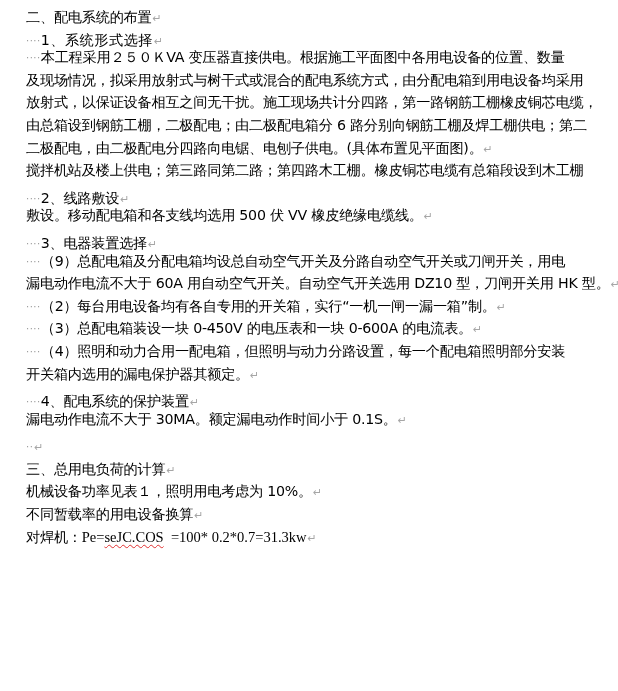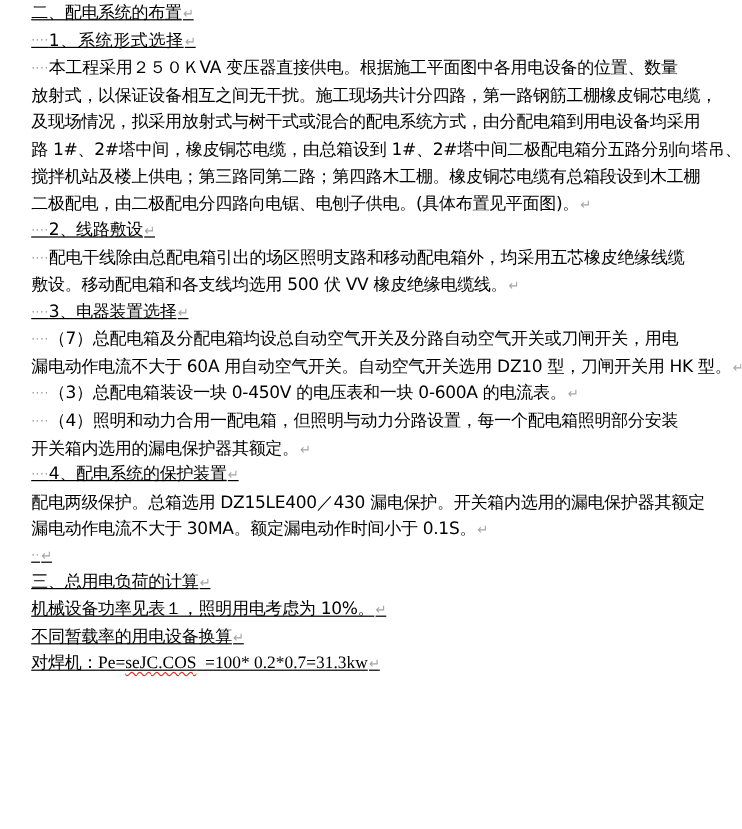--- a/index.html
+++ b/index.html
@@ -16,25 +16,24 @@
       color: #000000;
     }
     .page {
       position: absolute;
       left: 26px;
       top: 1px;
       width: 570px;
     }
     .line {
       height: 22.6px;
-      line-height: 20px;
+      line-height: 33px;
       font-size: 14.2px;
       white-space: nowrap;
       letter-spacing: -0.25px;
-      text-decoration: underline;
     }
     .para {
       display: block;
     }
     .para .ln {
       display: block;
       height: 22.6px;
       line-height: 22.6px;
       font-size: 14.2px;
       white-space: nowrap;
@@ -70,55 +69,56 @@
 
   <div class="line">
     <span>二、配电系统的布置</span><span class="ret">↵</span>
   </div>
 
   <div class="line">
     <span class="dots">····</span><span style="letter-spacing:0.5px">1、系统形式选择</span><span class="ret">↵</span>
   </div>
   <div class="para">
     <span class="ln"><span class="dots">····</span><span>本工程采用２５０ＫVA 变压器直接供电。根据施工平面图中各用电设备的位置、数量</span></span>
+    <span class="ln">及现场情况，拟采用放射式与树干式或混合的配电系统方式，由分配电箱到用电设备均采用</span>
     <span class="ln">放射式，以保证设备相互之间无干扰。施工现场共计分四路，第一路钢筋工棚橡皮铜芯电缆，</span>
-    <span class="ln">及现场情况，拟采用放射式与树干式或混合的配电系统方式，由分配电箱到用电设备均采用</span>
-    <span class="ln">路 1#、2#塔中间，橡皮铜芯电缆，由总箱设到 1#、2#塔中间二极配电箱分五路分别向塔吊、</span>
+    <span class="ln">由总箱设到钢筋工棚，二极配电；由二极配电箱分 6 路分别向钢筋工棚及焊工棚供电；第二</span>
+    <span class="ln"><span>二极配电，由二极配电分四路向电锯、电刨子供电。(具体布置见平面图)。</span><span class="ret">↵</span></span>
     <span class="ln">搅拌机站及楼上供电；第三路同第二路；第四路木工棚。橡皮铜芯电缆有总箱段设到木工棚</span>
-    <span class="ln"><span>二极配电，由二极配电分四路向电锯、电刨子供电。(具体布置见平面图)。</span><span class="ret">↵</span></span>
   </div>
 
   <div class="line">
     <span class="dots">····</span><span>2、线路敷设</span><span class="ret">↵</span>
   </div>
   <div class="para">
-    <span class="ln"><span class="dots">····</span><span>配电干线除由总配电箱引出的场区照明支路和移动配电箱外，均采用五芯橡皮绝缘线缆</span></span>
     <span class="ln"><span>敷设。移动配电箱和各支线均选用 500 伏 VV 橡皮绝缘电缆线。</span><span class="ret">↵</span></span>
   </div>
 
   <div class="line">
     <span class="dots">····</span><span>3、电器装置选择</span><span class="ret">↵</span>
   </div>
   <div class="para">
-    <span class="ln"><span class="dots">····</span><span>（7）总配电箱及分配电箱均设总自动空气开关及分路自动空气开关或刀闸开关，用电</span></span>
+    <span class="ln"><span class="dots">····</span><span>（9）总配电箱及分配电箱均设总自动空气开关及分路自动空气开关或刀闸开关，用电</span></span>
     <span class="ln"><span>漏电动作电流不大于 60A 用自动空气开关。自动空气开关选用 DZ10 型，刀闸开关用 HK 型。</span><span class="ret">↵</span></span>
+  </div>
+  <div class="para">
+    <span class="ln"><span class="dots">····</span><span>（2）每台用电设备均有各自专用的开关箱，实行“一机一闸一漏一箱”制。</span><span class="ret">↵</span></span>
   </div>
   <div class="para">
     <span class="ln"><span class="dots">····</span><span>（3）总配电箱装设一块 0-450V 的电压表和一块 0-600A 的电流表。</span><span class="ret">↵</span></span>
   </div>
   <div class="para">
     <span class="ln"><span class="dots">····</span><span>（4）照明和动力合用一配电箱，但照明与动力分路设置，每一个配电箱照明部分安装</span></span>
     <span class="ln"><span>开关箱内选用的漏电保护器其额定。</span><span class="ret">↵</span></span>
   </div>
 
   <div class="line">
     <span class="dots">····</span><span>4、配电系统的保护装置</span><span class="ret">↵</span>
   </div>
   <div class="para">
-    <span class="ln">配电两级保护。总箱选用  DZ15LE400／430  漏电保护。开关箱内选用的漏电保护器其额定</span>
     <span class="ln"><span>漏电动作电流不大于 30MA。额定漏电动作时间小于 0.1S。</span><span class="ret">↵</span></span>
   </div>
 
   <div class="line">
     <span class="dots">··</span><span class="ret">↵</span>
   </div>
 
   <div class="line">
     <span>三、总用电负荷的计算</span><span class="ret">↵</span>
   </div>

